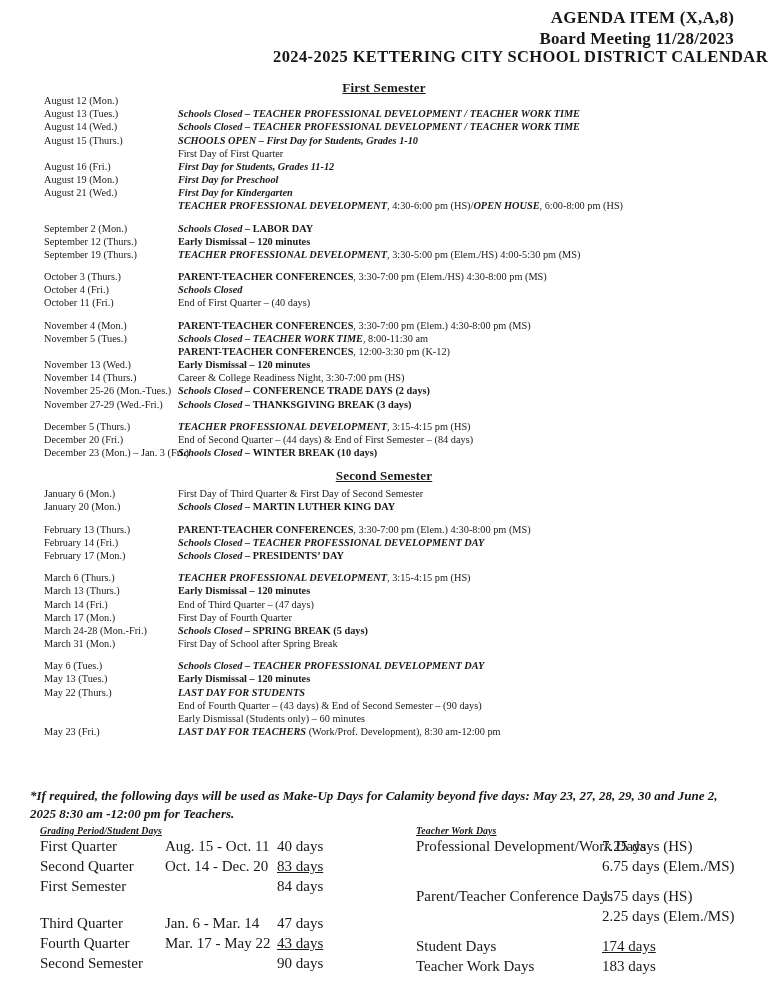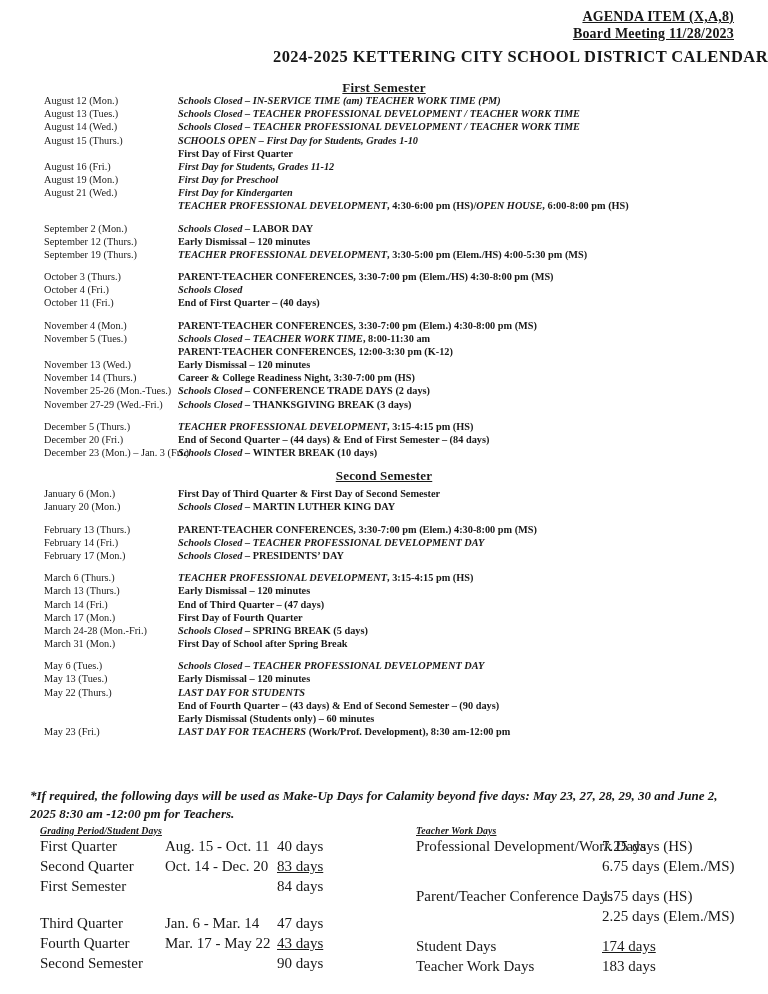--- a/index.html
+++ b/index.html
@@ -26,25 +26,24 @@
 
   
   .agenda-block {
     position: absolute;
     right: 34px;
     top: 8px;
     text-align: right;
     line-height: 1.22;
   }
   .agenda-line {
-    font-size: 14px;
+    font-size: 17px;
     font-weight: 700;
     letter-spacing: .2px;
     white-space: nowrap;
-    text-decoration: underline;
   }
   .doc-title {
     position: absolute;
     top: 47px;
     left: 0;
     width: 768px;
     text-align: right;
     font-size: 16.5px;
     font-weight: 700;
     letter-spacing: .4px;
@@ -83,21 +82,21 @@
     font-size: 10.3px;
     white-space: nowrap;
   }
   .desc {
     flex: 1 1 auto;
     font-size: 10.3px;
     white-space: nowrap;
   }
   .b  { font-weight: 700; }
   .ib { font-style: italic; font-weight: 700; }
-  .n  { font-style: normal; font-weight: 700; }
+  .n  { font-style: normal; font-weight: 400; }
 
   .sem2-wrap { margin: 4px 0 3px 0; }
   .sem2-head { text-align: center; width: 100%; }
 
   
   .footnote {
     position: absolute;
     left: 30px;
     top: 787px;
     width: 712px;
@@ -153,21 +152,20 @@
 
   <div class="doc-title">2024-2025  KETTERING CITY SCHOOL DISTRICT CALENDAR</div>
 
   <div class="semester-head sem1-head">First Semester</div>
 
   <div class="cal">
     <div id="first-sem-groups">
         <div class="grp">
           <div class="row">
             <div class="date">August 12 (Mon.)</div>
-            <div class="desc"><span class="ib">Schools Closed – </span><span class="ib">IN-SERVICE TIME (am) TEACHER WORK TIME (PM)</span></div>
           </div>
           <div class="row">
             <div class="date">August 13 (Tues.)</div>
             <div class="desc"><span class="ib">Schools Closed – TEACHER PROFESSIONAL DEVELOPMENT / TEACHER WORK TIME</span></div>
           </div>
           <div class="row">
             <div class="date">August 14 (Wed.)</div>
             <div class="desc"><span class="ib">Schools Closed – TEACHER PROFESSIONAL DEVELOPMENT / TEACHER WORK TIME</span></div>
           </div>
           <div class="row">

